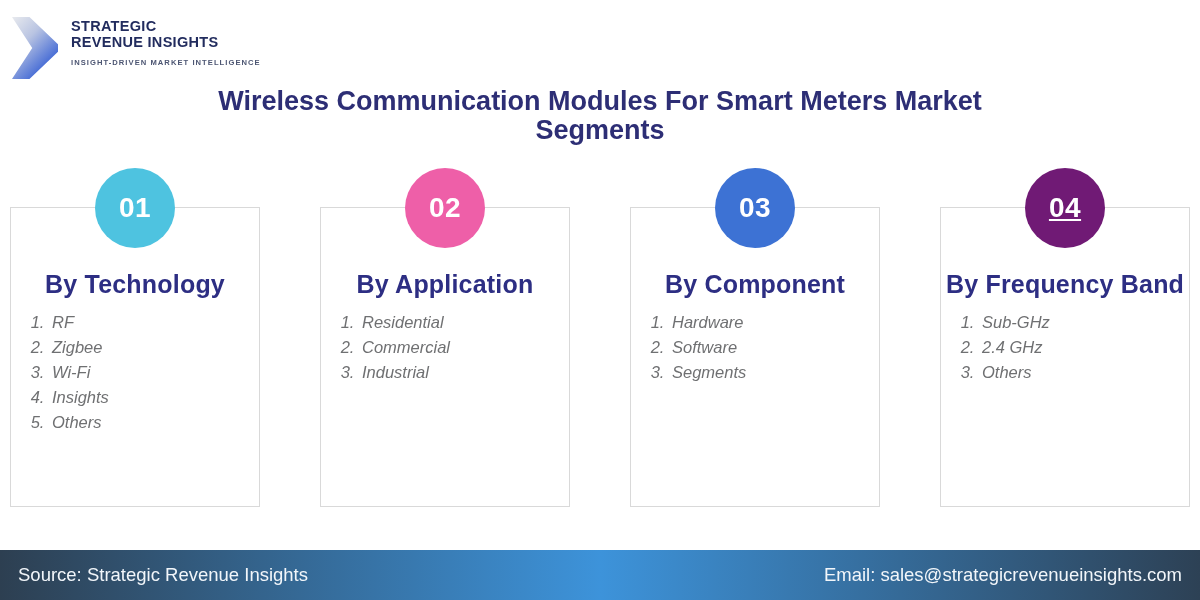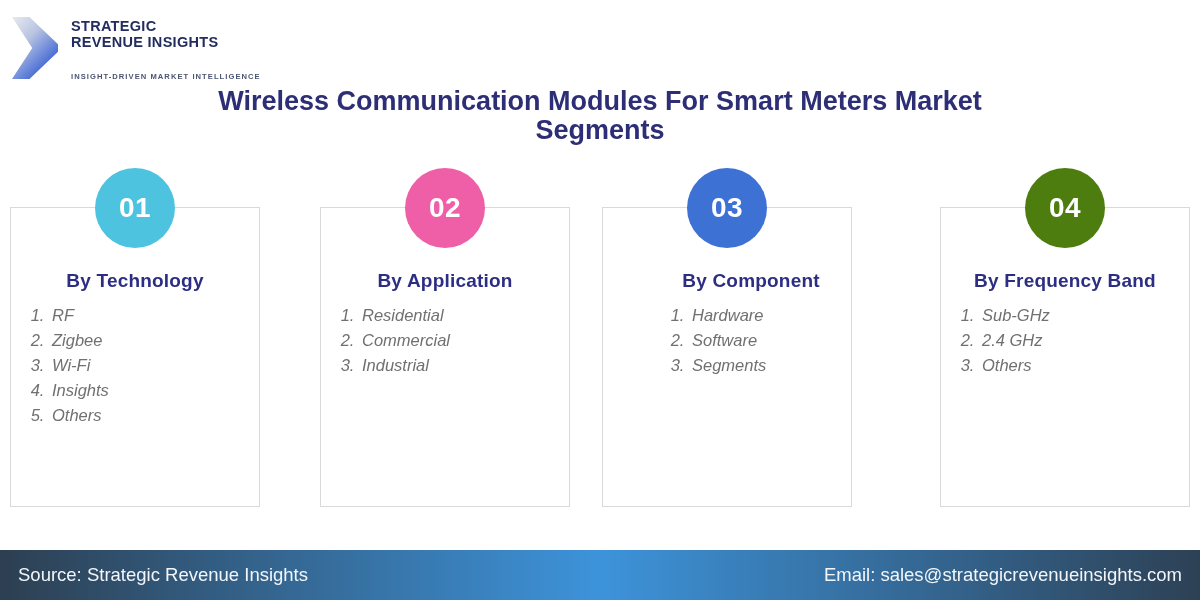--- a/index.html
+++ b/index.html
@@ -9,46 +9,46 @@
 
   
   .logo { position: absolute; top: 12px; left: 12px; display: flex; align-items: flex-start; }
   .chevron {
     width: 46px; height: 62px; margin-top: 5px;
     background: linear-gradient(135deg, #e8eaee 0%, #b9c4e2 35%, #4a6fd6 75%, #2247c4 100%);
     clip-path: polygon(0% 0%, 38% 0%, 100% 44%, 100% 56%, 38% 100%, 0% 100%, 44% 50%);
   }
   .logo-text { margin-left: 13px; padding-top: 7px; }
   .logo-line { font-size: 14.5px; font-weight: 800; color: #222c5e; letter-spacing: 0.3px; line-height: 1.1; }
-  .logo-tagline { margin-top: 21px; font-size: 7.6px; font-weight: 600; color: #4c5572; letter-spacing: 1.05px; }
+  .logo-tagline { margin-top: 7px; font-size: 7.6px; font-weight: 600; color: #4c5572; letter-spacing: 1.05px; }
 
   
   .title {
     position: absolute; top: 87px; left: 0; width: 100%;
     text-align: center; font-size: 27px; font-weight: 700; color: #2d2e75; line-height: 29px;
   }
 
   
   .card {
     position: absolute; top: 207px; width: 250px; height: 300px;
     background: #ffffff; border: 1px solid #d9d9d9;
   }
   .card-1 { left: 10px; }
   .card-2 { left: 320px; }
-  .card-3 { left: 602px; padding-left: 48px; }
+  .card-3 { left: 630px; }
   .card-4 { left: 940px; }
   .badge {
     position: absolute; top: -40px; left: 50%; transform: translateX(-50%);
     width: 80px; height: 80px; border-radius: 50%;
     display: flex; align-items: center; justify-content: center;
     color: #ffffff; font-size: 28px; font-weight: 700; letter-spacing: 0.5px;
   }
   .card h2 {
     margin-top: 62px; text-align: center;
-    font-size: 19px; font-weight: 700; color: #2d2e83; letter-spacing: 0.2px;
+    font-size: 25px; font-weight: 700; color: #2d2e83; letter-spacing: 0.2px;
   }
   .card ol {
     margin: 11px 0 0 0; padding-left: 38px;
     font-size: 16.5px; color: #6f7072; line-height: 25px;
     list-style-position: outside;
   }
   .card ol li { padding-left: 3px; font-style: italic; }
 
   
   .footer {
@@ -103,21 +103,21 @@
     <div class="badge" style="background: rgb(61, 114, 212);">03</div>
     <h2>By Component</h2>
     <ol>
       <li>Hardware</li>
       <li>Software</li>
       <li>Segments</li>
     </ol>
   </section>
 
   <section class="card card-4">
-    <div class="badge" style="background: #4d7c0f;">04</div>
+    <div class="badge" style="background: #701a75; text-decoration: underline;">04</div>
     <h2>By Frequency Band</h2>
     <ol>
       <li>Sub-GHz</li>
       <li>2.4 GHz</li>
       <li>Others</li>
     </ol>
   </section>
 
   <footer class="footer">
     <span>Source: Strategic Revenue Insights</span>

